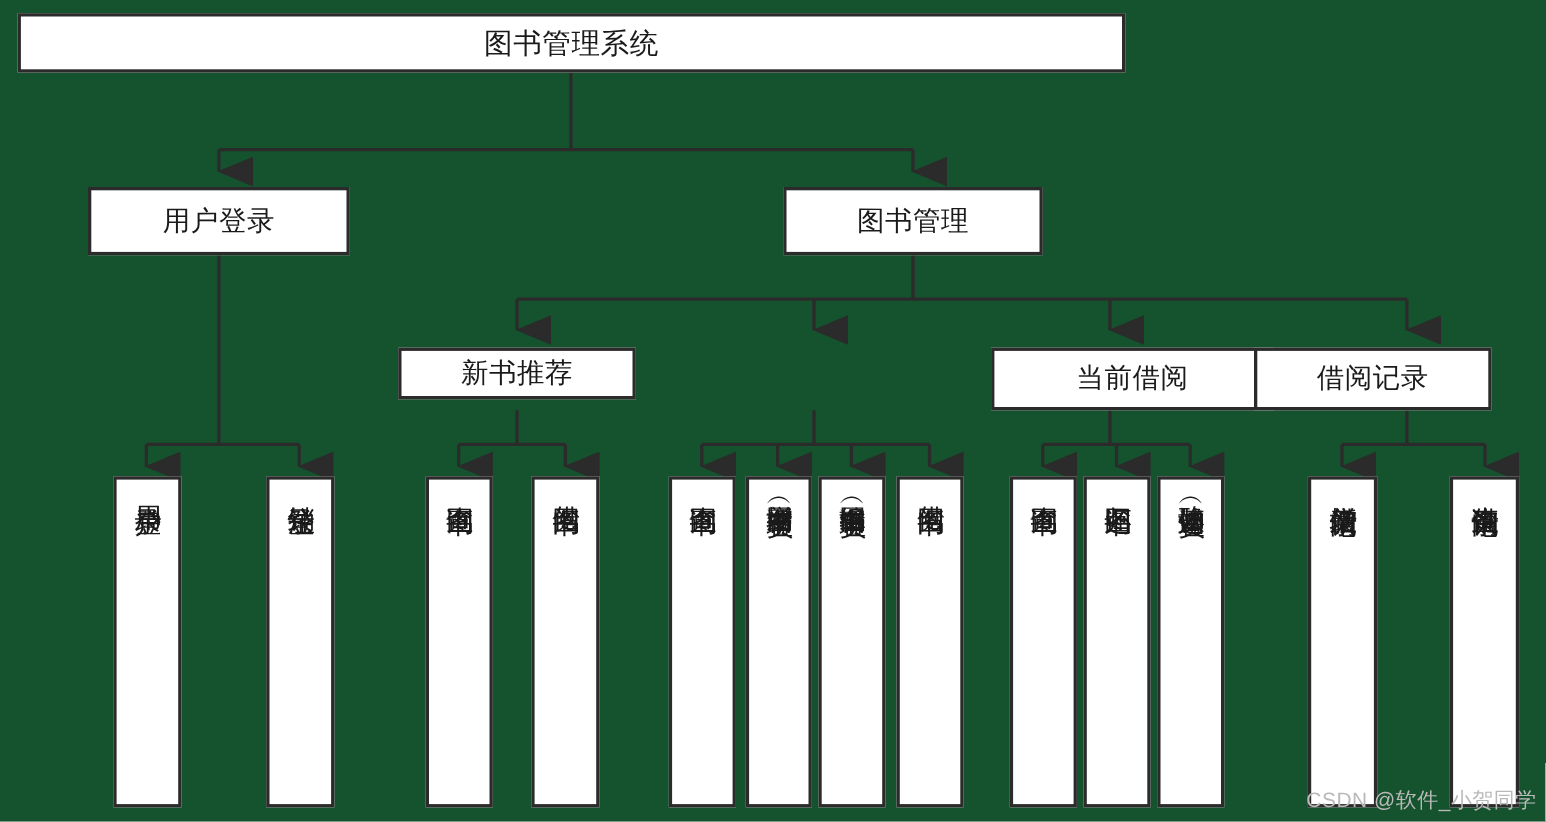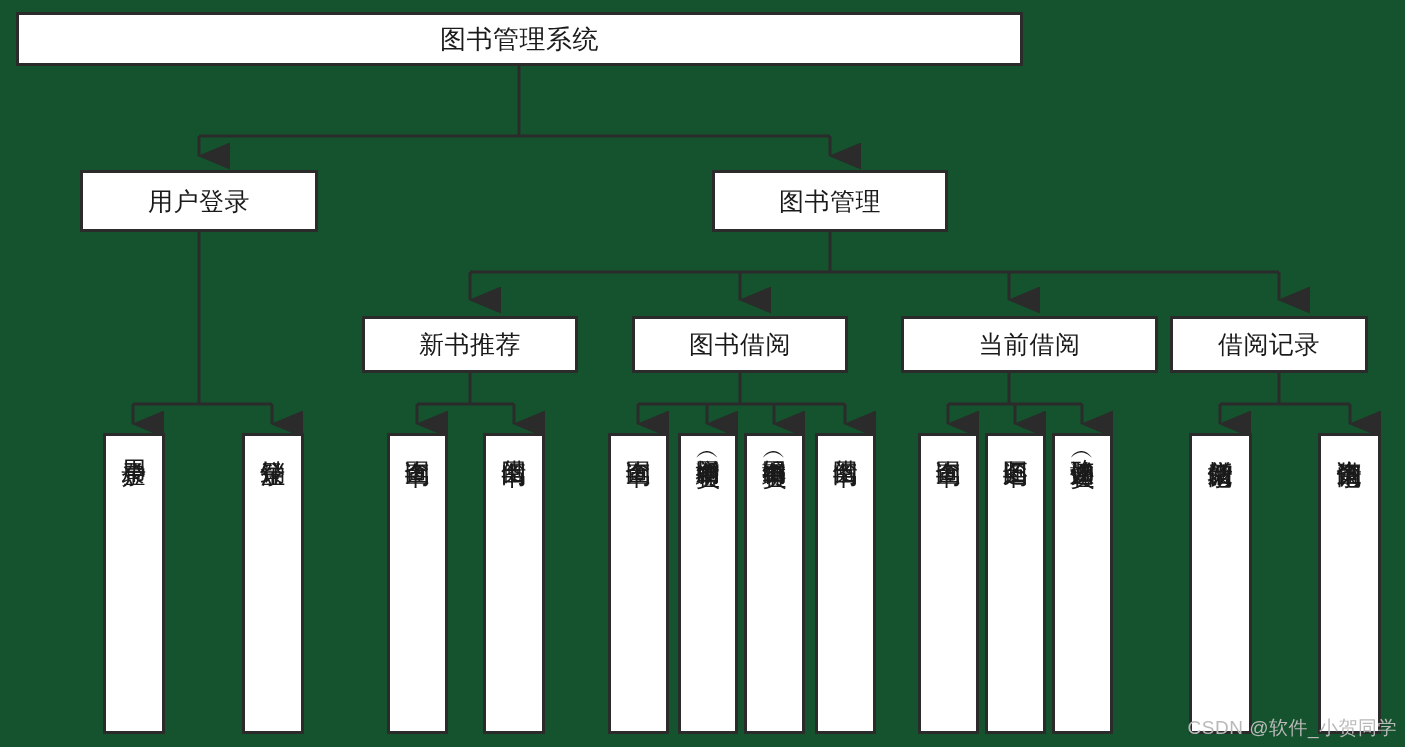--- a/index.html
+++ b/index.html
@@ -144,33 +144,30 @@
   </div>
 
   <div class="node h" style="left:80px; top:170px; width:238px; height:62px;">
     <span class="lbl">用户登录</span>
   </div>
 
   <div class="node h" style="left:712px; top:170px; width:236px; height:62px;">
     <span class="lbl">图书管理</span>
   </div>
 
-  <div class="node h" style="left:362px; top:316px; width:216px; height:57px;align-items:center;">
+  <div class="node h" style="left:362px; top:316px; width:216px; height:47px;align-items:center;">
     <span class="lbl">新书推荐</span>
   </div>
 
-  <div class="node h" style="left:632px; top:316px; width:216px; height:57px;">
-    <span class="lbl">图书借阅</span>
-  </div>
 
   <div class="node h" style="left:901px; top:316px; width:257px; height:57px;">
     <span class="lbl">当前借阅</span>
   </div>
 
-  <div class="node h" style="left:1170px; top:316px; width:198px; height:57px;">
+  <div class="node h" style="left:1140px; top:316px; width:216px; height:57px;">
     <span class="lbl">借阅记录</span>
   </div>
 
   <div class="node v" style="left:103px; top:433px; width:62px; height:301px;">
     <span class="lbl">用户登录</span>
   </div>
 
   <div class="node v" style="left:242px; top:433px; width:62px; height:301px;">
     <span class="lbl">注销登录</span>
   </div>

